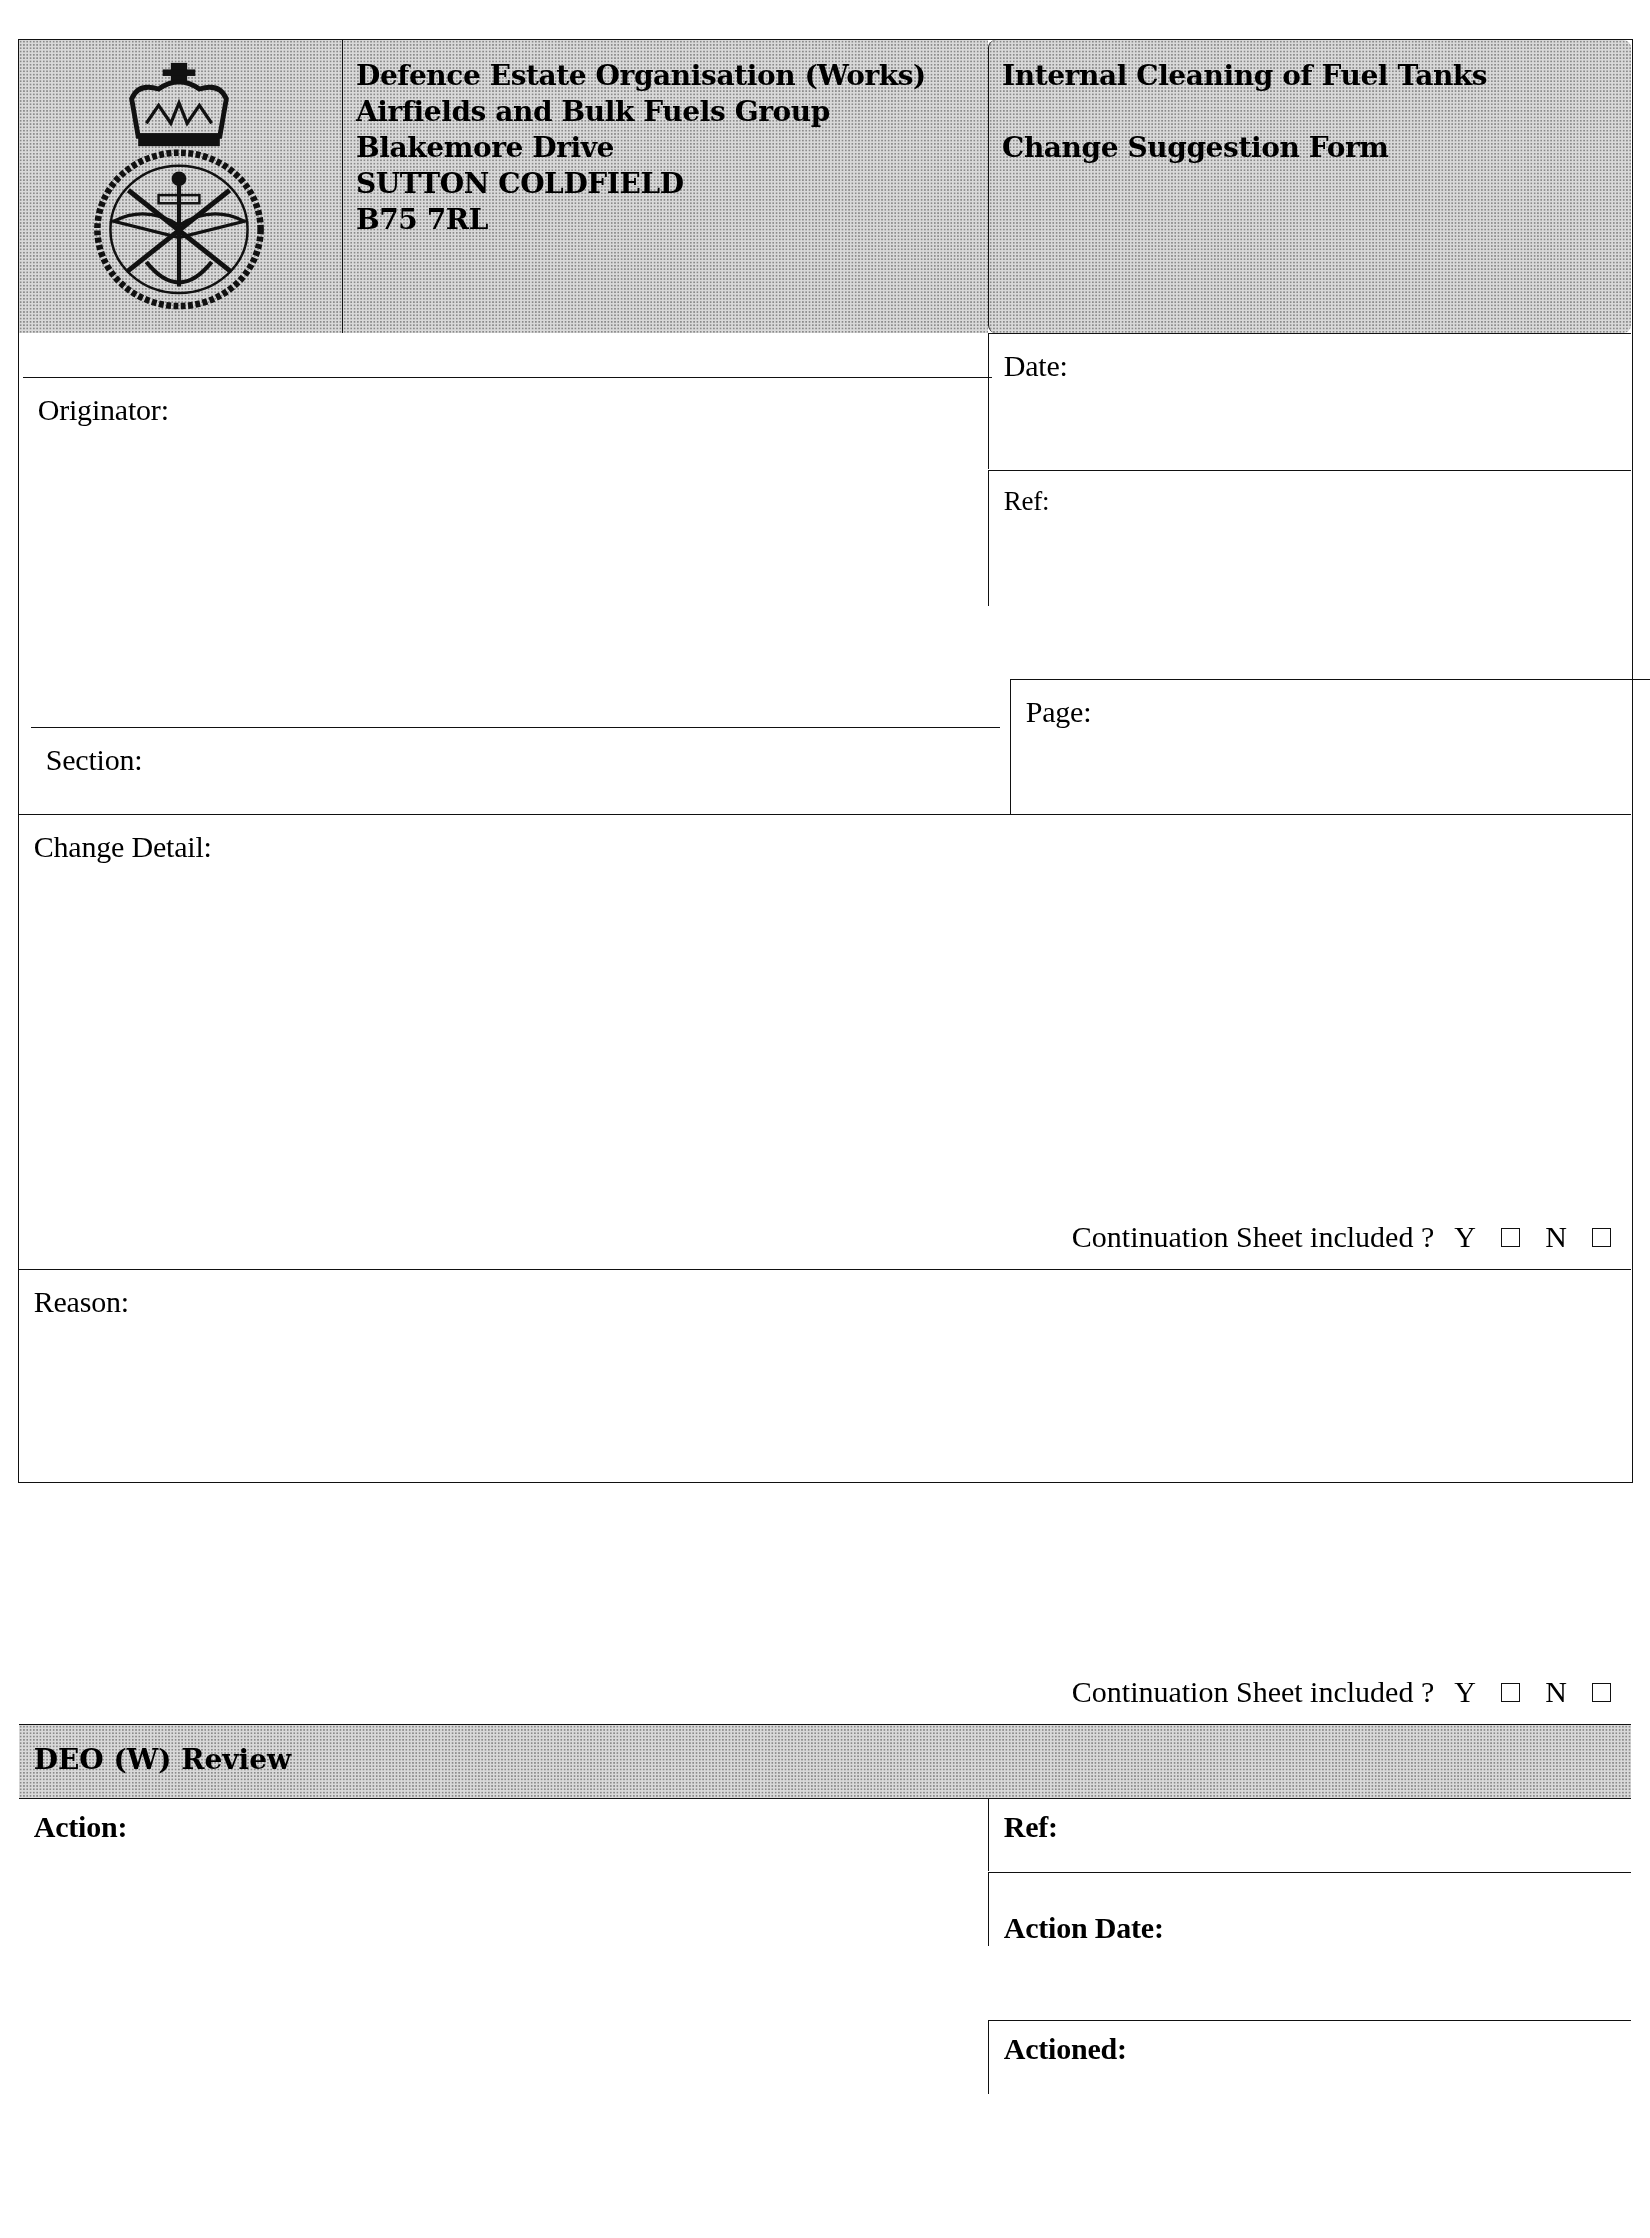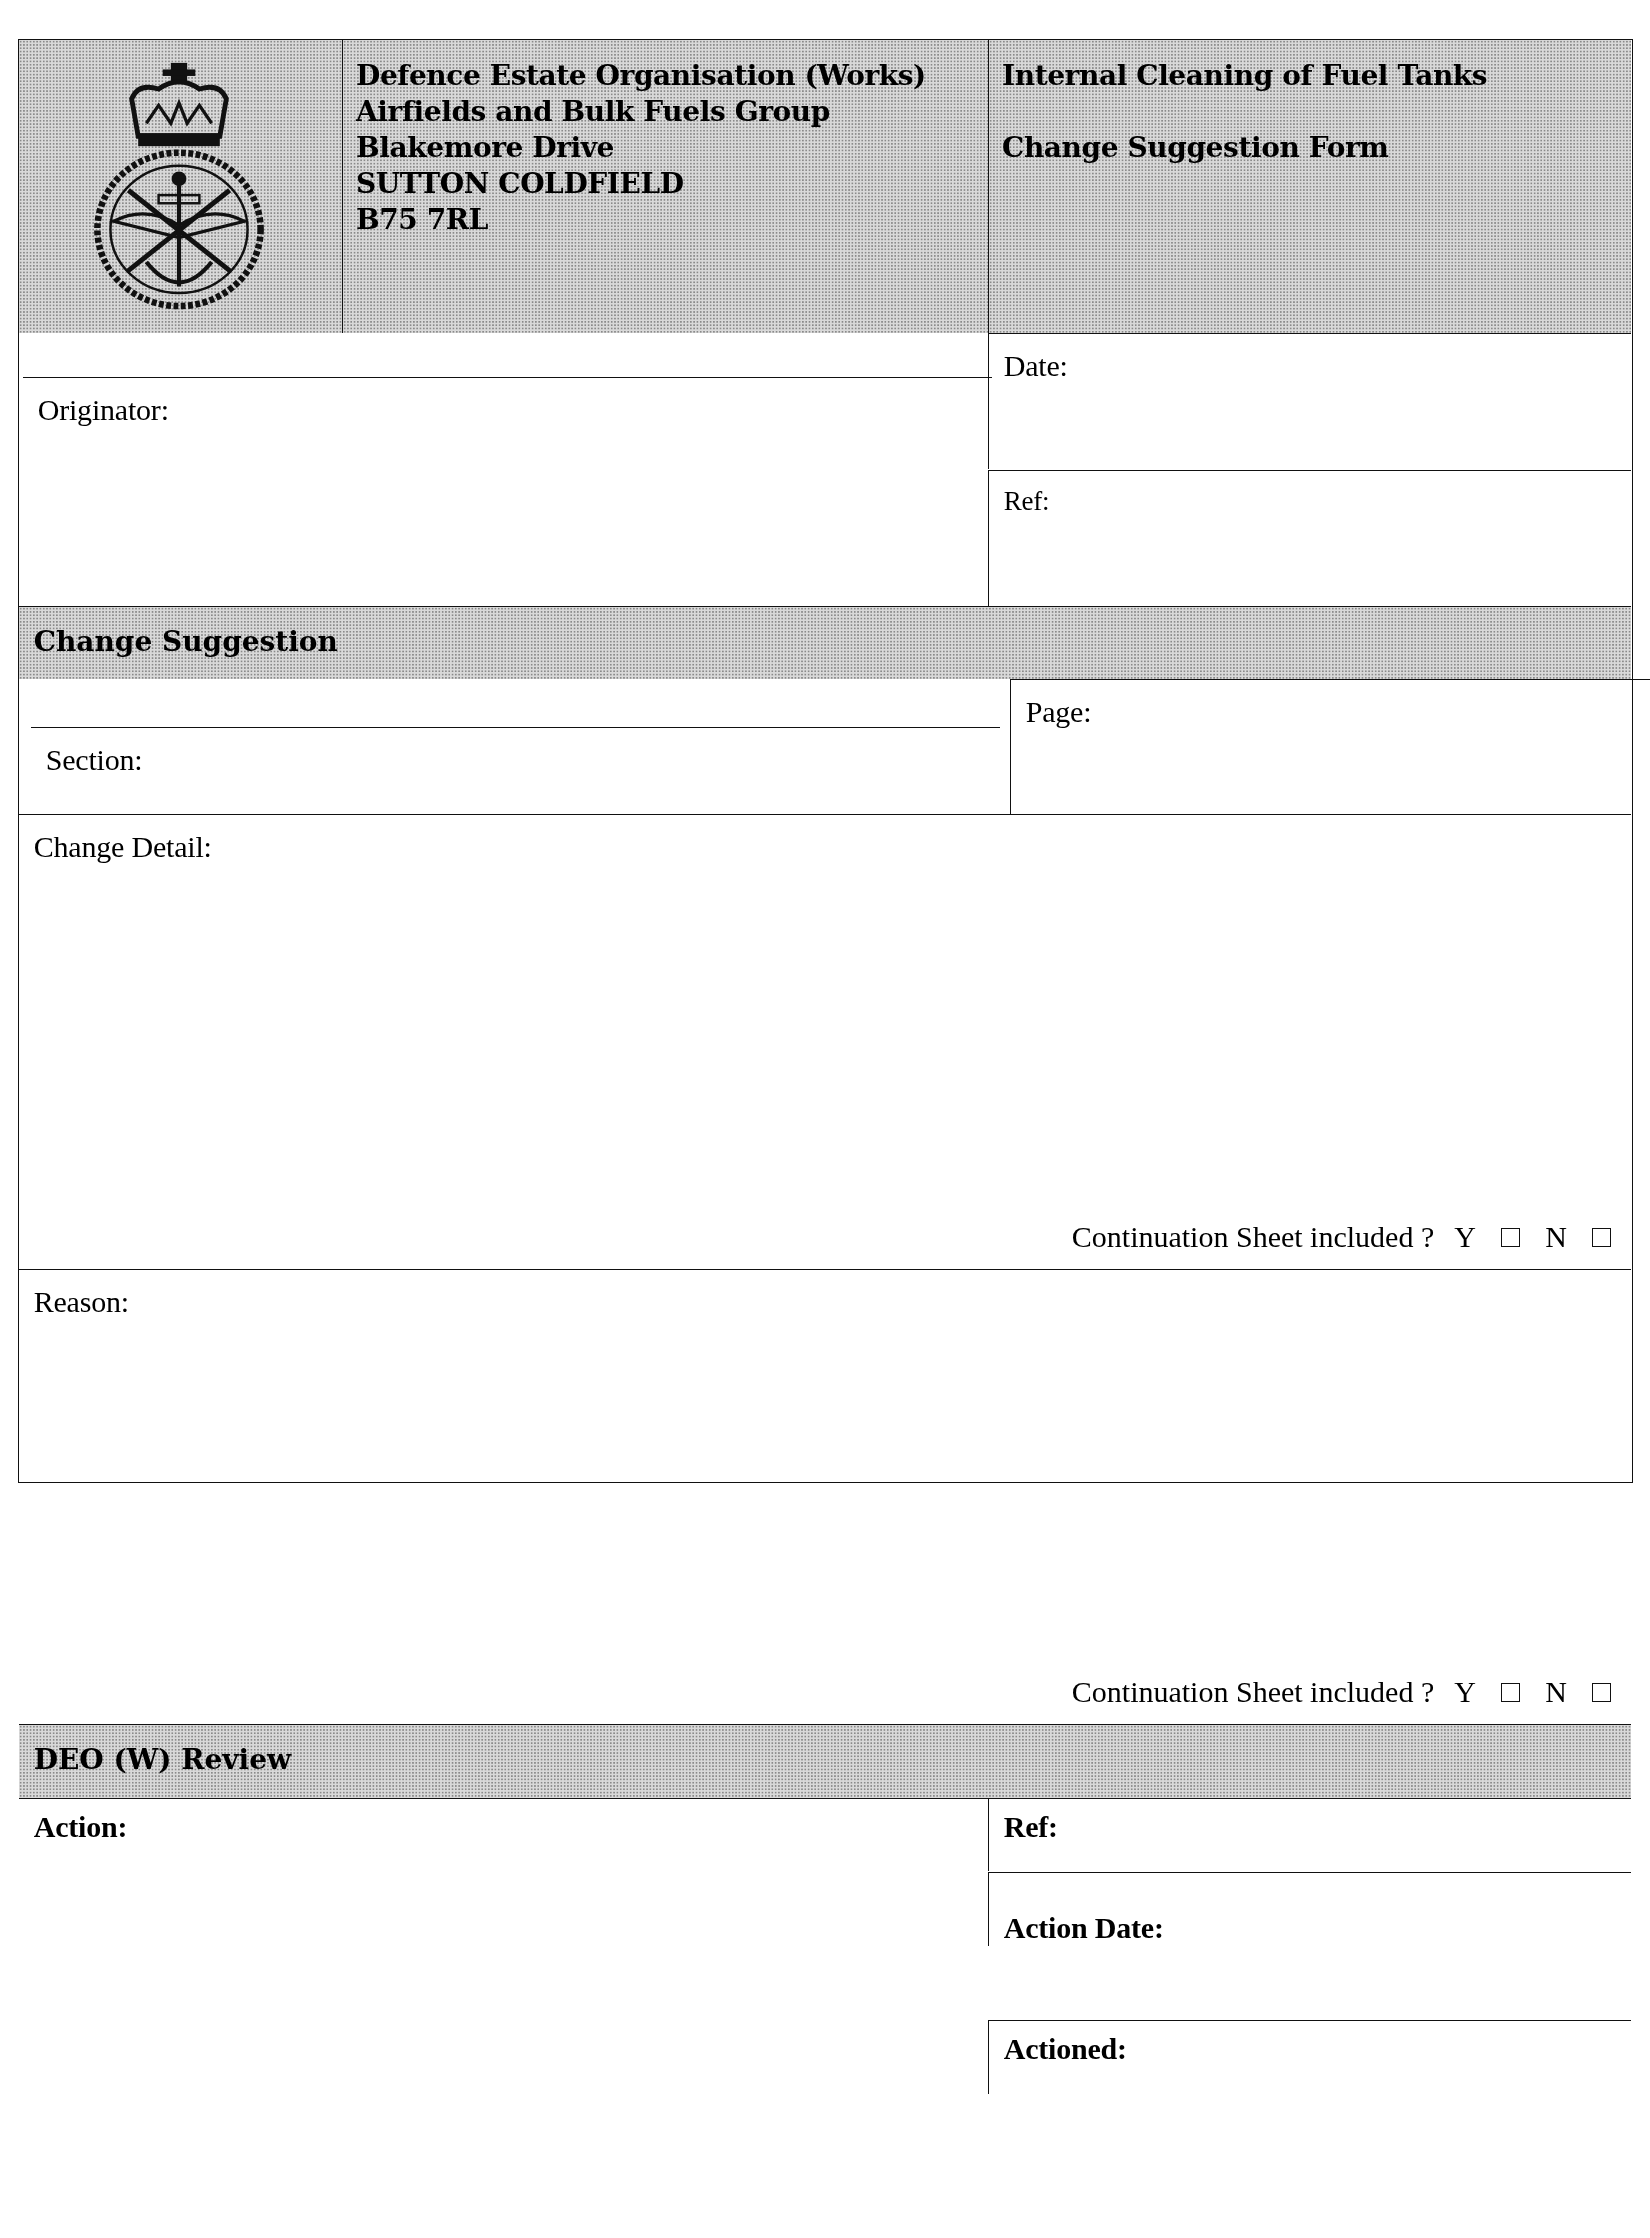--- a/index.html
+++ b/index.html
@@ -48,38 +48,35 @@
       <rect x="95" y="168" width="50" height="10" fill="none" stroke="#111" stroke-width="3"></rect>
     </svg>
   </div>
   <div class="cell shade bl" style="left:323px; top:0; width:646px; height:293px; padding:18px 0 0 13px;">
     <div class="hdr-text">Defence Estate Organisation (Works)</div>
     <div class="hdr-text">Airfields and Bulk Fuels Group</div>
     <div class="hdr-text">Blakemore Drive</div>
     <div class="hdr-text">SUTTON COLDFIELD</div>
     <div class="hdr-text">B75 7RL</div>
   </div>
-  <div class="cell shade bl" style="left:969px; top:0; width:643px; height:293px; padding:18px 0 0 13px;">
+  <div class="cell shade bl" style="left:969px; top:0; width:643px; height:293px; padding:18px 0 0 13px;border-radius:8px;">
     <div class="hdr-text">Internal Cleaning of Fuel Tanks</div>
     <div class="hdr-text" style="margin-top:36px;">Change Suggestion Form</div>
   </div>
 
   <div class="cell bt" style="left:4px; top:293px; width:969px; height:272px;margin-top:44px;">
     <span class="label">Originator:</span>
   </div>
   <div class="cell bt bl" style="left:969px; top:293px; width:643px; height:136px;">
     <span class="label">Date:</span>
   </div>
   <div class="cell bt bl" style="left:969px; top:430px; width:643px; height:136px;">
     <span class="label" style="font-size:27px;">Ref:</span>
   </div>
 
-  <div class="cell shade bt" style="left:0; top:566px; width:1612px; height:73px;">
-    <span class="band-title">Change Suggestion</span>
-  </div>
 
   <div class="cell bt" style="left:12px; top:639px; width:969px; height:135px;margin-top:48px;">
     <span class="label">Section:</span>
   </div>
   <div class="cell bt bl" style="left:991px; top:639px; width:643px; height:135px;padding-left:12px;">
     <span class="label">Page:</span>
   </div>
 
   <div class="cell bt" style="left:0; top:774px; width:1612px; height:455px;">
     <span class="label">Change Detail:</span>

